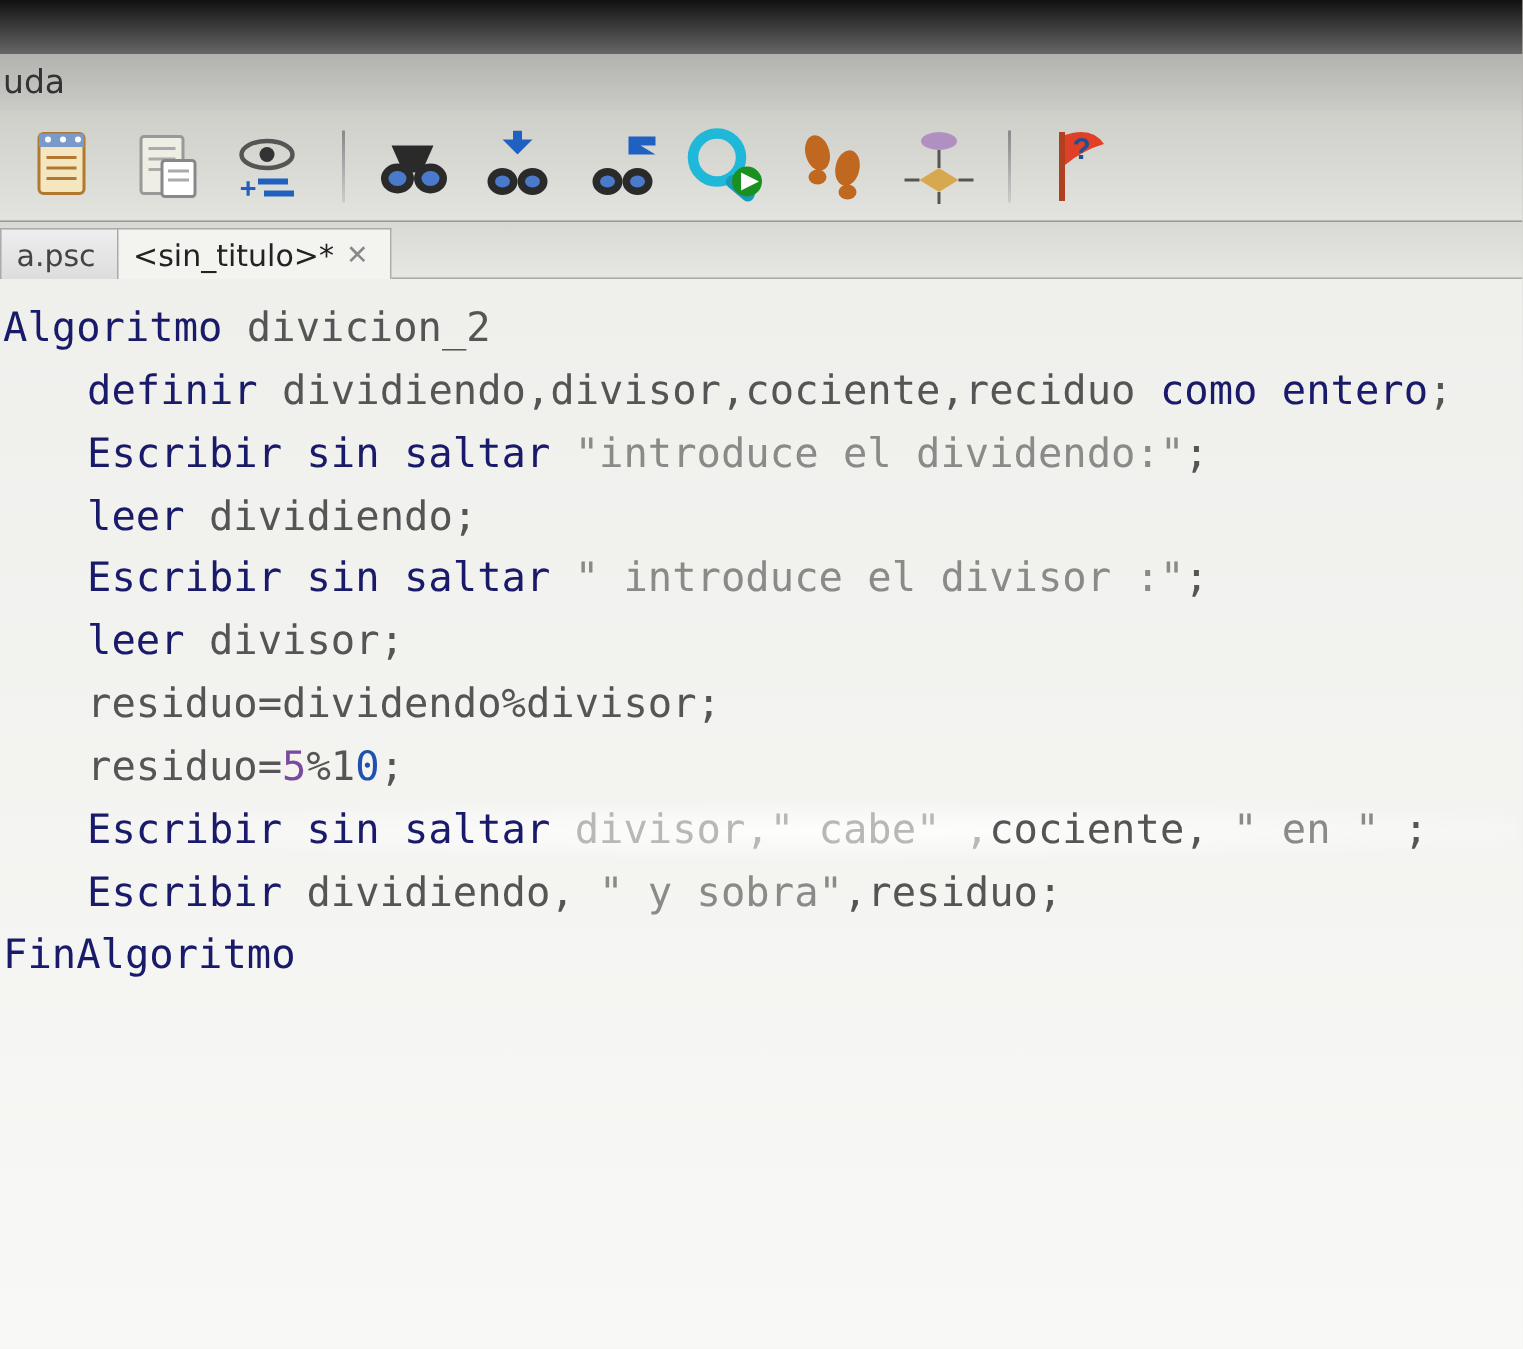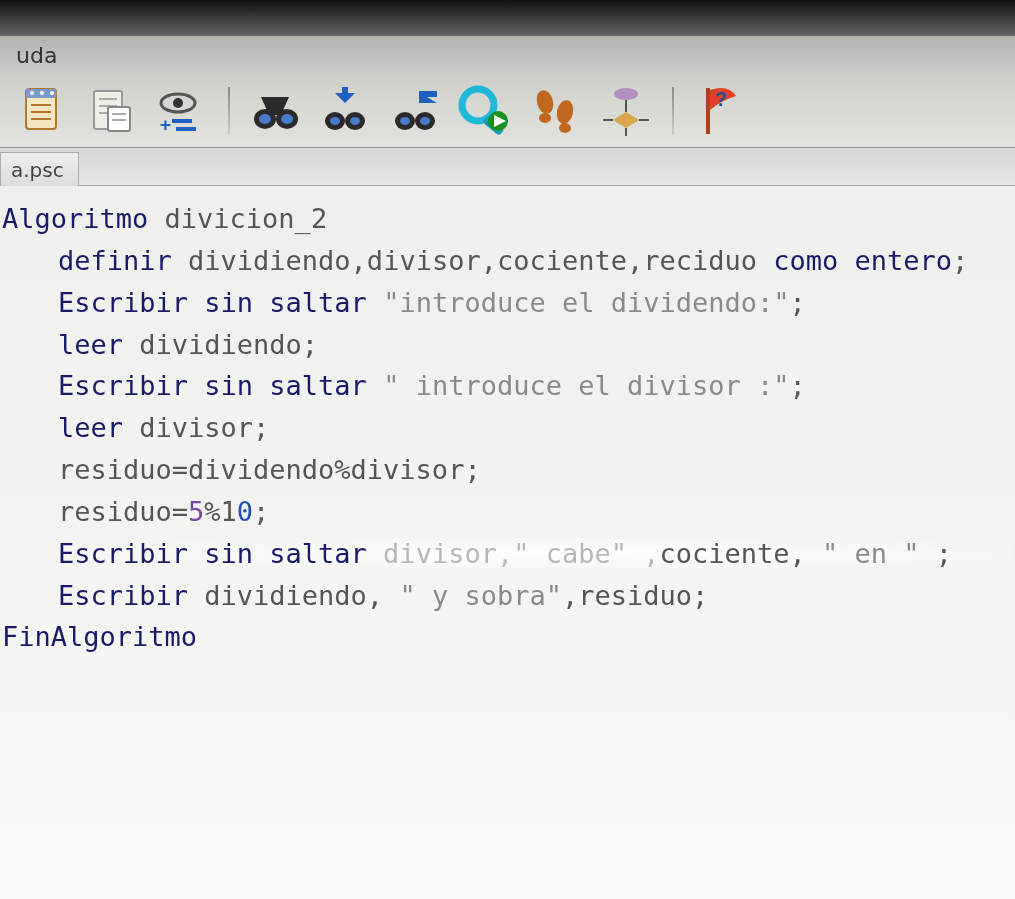--- a/index.html
+++ b/index.html
@@ -17,21 +17,21 @@
   .menubar {
     height: 38px;
     background: linear-gradient(180deg,#b2b2ae 0%, #cbcbc7 100%);
     font-family: "DejaVu Sans", Arial, sans-serif;
     font-size: 22px;
     color: #333;
     padding-left: 0;
     display:flex;
     align-items:center;
   }
-  .menubar span { padding: 4px 16px; }
+  .menubar span { padding: 4px 2px; }
   .toolbar {
     height: 74px;
     background: linear-gradient(180deg,#cfcfca 0%, #e3e3df 100%);
     display:flex;
     align-items:center;
     gap: 14px;
     padding: 2px 8px 2px 14px;
     border-bottom: 1px solid #999;
   }
   .tbtn {
@@ -216,15 +216,19 @@
       <path d="M12 4 Q30 -2 38 10 Q24 14 12 24 Z" fill="#e04028"></path>
       <text x="17" y="20" font-size="20" font-weight="bold" font-family="Arial" fill="#205090">?</text>
     </svg>
   </div>
 </div>
 
 <div class="tabbar">
   <div class="tab">
     <span>a.psc</span>
   </div>
+  <div class="tab active">
+    <span>&lt;sin_titulo&gt;*</span>
+    <span class="closex">✕</span>
+  </div>
 </div>
 
 <div class="editor"><span class="ln"><span class="kw">Algoritmo</span> <span class="ident">divicion_2</span></span><span class="ln"><span class="indent"></span><span class="kw">definir</span> <span class="ident">dividiendo,divisor,cociente,reciduo</span> <span class="kw">como entero</span><span class="punct">;</span></span><span class="ln"><span class="indent"></span><span class="kw">Escribir sin saltar</span> <span class="str">"introduce el dividendo:"</span><span class="punct">;</span></span><span class="ln"><span class="indent"></span><span class="kw">leer</span> <span class="ident">dividiendo</span><span class="punct">;</span></span><span class="ln"><span class="indent"></span><span class="kw">Escribir sin saltar</span> <span class="str">" introduce el divisor :"</span><span class="punct">;</span></span><span class="ln"><span class="indent"></span><span class="kw">leer</span> <span class="ident">divisor</span><span class="punct">;</span></span><span class="ln"><span class="indent"></span><span class="ident">residuo=dividendo%divisor</span><span class="punct">;</span></span><span class="ln"><span class="indent"></span><span class="ident">residuo=</span><span class="num">5</span><span class="ident">%1</span><span class="lit0">0</span><span class="punct">;</span></span><span class="ln line9"><span class="indent"></span><span class="kw">Escribir sin saltar</span><span class="faded"> divisor," cabe" ,</span><span class="ident">cociente,</span><span class="str"> " en "</span><span class="punct"> ;</span></span><span class="ln"><span class="indent"></span><span class="kw">Escribir</span> <span class="ident">dividiendo,</span><span class="str"> " y sobra"</span><span class="ident">,residuo</span><span class="punct">;</span></span><span class="ln"><span class="kw">FinAlgoritmo</span></span></div>
 
 </body></html>

